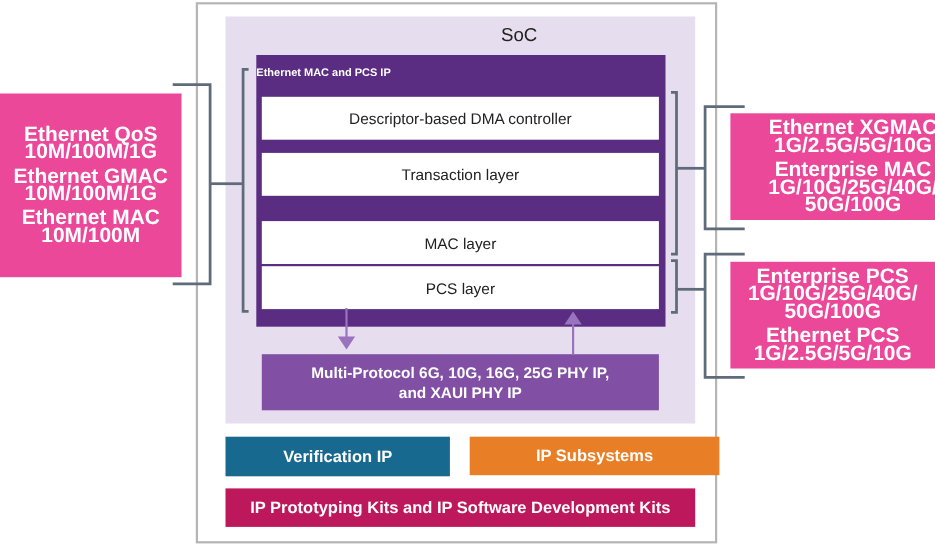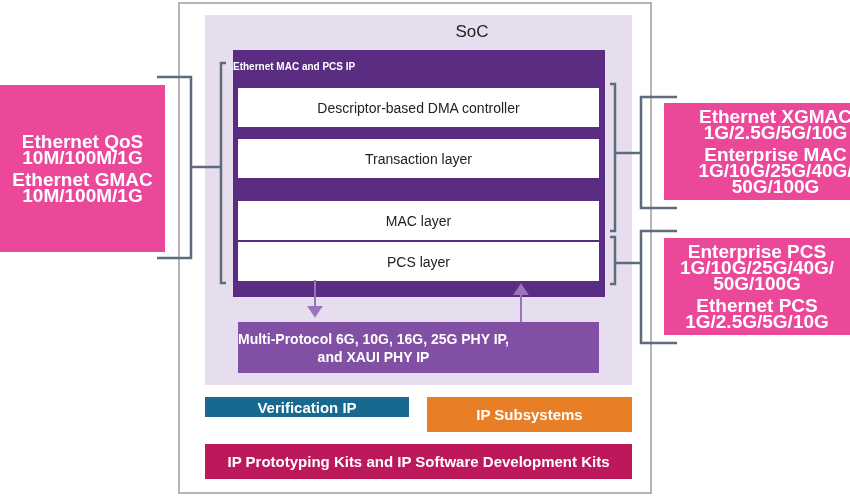--- a/index.html
+++ b/index.html
@@ -8,24 +8,24 @@
   .abs { position: absolute; box-sizing: border-box; }
   .outer { left: 178px; top: 2px; width: 474px; height: 492px; border: 2px solid #b5b5b5; background: #fff; }
   .soc { left: 205px; top: 15px; width: 427px; height: 370px; background: #e6deee; }
   .soc-title { left: 205px; top: 22px; width: 490px; text-align: center; font-size: 17px; color: #222; padding-left: 44px; }
   .ip { left: 233px; top: 50px; width: 372px; height: 247px; background: #5a2d82; }
   .ip-title { left: 233px; top: 61px; width: 372px; text-align: left; font-size: 10px; color: #fff; font-weight: 600; }
   .layer { left: 238px; width: 361px; height: 39px; background: #fff; color: #222; font-size: 14px;
            display: flex; align-items: center; justify-content: center; }
   .phy { left: 238px; top: 322px; width: 361px; height: 51px; background: #8150a5; color: #fff;
          font-size: 14px; font-weight: 600; text-align: center; display: flex; align-items: center;
-         line-height: 18px; }
+         justify-content: center; line-height: 18px; }
   .bar { color: #fff; font-size: 15px; font-weight: 600; display: flex; align-items: center; justify-content: center; }
-  .verif { left: 205px; top: 397px; width: 204px; height: 20px; background: #17698f; }
-  .subsys { left: 427px; top: 397px; width: 205px; height: 35px; background: #e87e25; }
+  .verif { left: 205px; top: 397px; width: 204px; height: 36px; background: #17698f; }
+  .subsys { left: 427px; top: 397px; width: 227px; height: 35px; background: #e87e25; }
   .proto { left: 205px; top: 444px; width: 427px; height: 35px; background: #be185d; }
   .side { background: #ec4899; color: #fff; font-weight: 600; font-size: 19px; text-align: center;
           line-height: 16px; display: flex; flex-direction: column; justify-content: center; align-items: center; }
   .side .grp { margin: 3px 0; white-space: pre-line; }
   .left-box { left: 0; top: 85px; width: 165px; height: 167px; }
   .rt-box { left: 664px; top: 103px; width: 223px; height: 97px; }
   .rb-box { left: 664px; top: 238px; width: 186px; height: 97px; }
   svg.lines { position: absolute; left: 0; top: 0; }
 </style>
 </head>
@@ -50,20 +50,22 @@
 
 <div class="abs bar verif">Verification IP</div>
 <div class="abs bar subsys">IP Subsystems</div>
 <div class="abs bar proto">IP Prototyping Kits and IP Software Development Kits</div>
 
 <div class="abs side left-box">
   <div class="grp">Ethernet QoS
 10M/100M/1G</div>
   <div class="grp">Ethernet GMAC
 10M/100M/1G</div>
+  <div class="grp">Ethernet MAC
+10M/100M</div>
 </div>
 
 <div class="abs side rt-box">
   <div class="grp">Ethernet XGMAC
 1G/2.5G/5G/10G</div>
   <div class="grp">Enterprise MAC
 1G/10G/25G/40G/
 50G/100G</div>
 </div>
 

